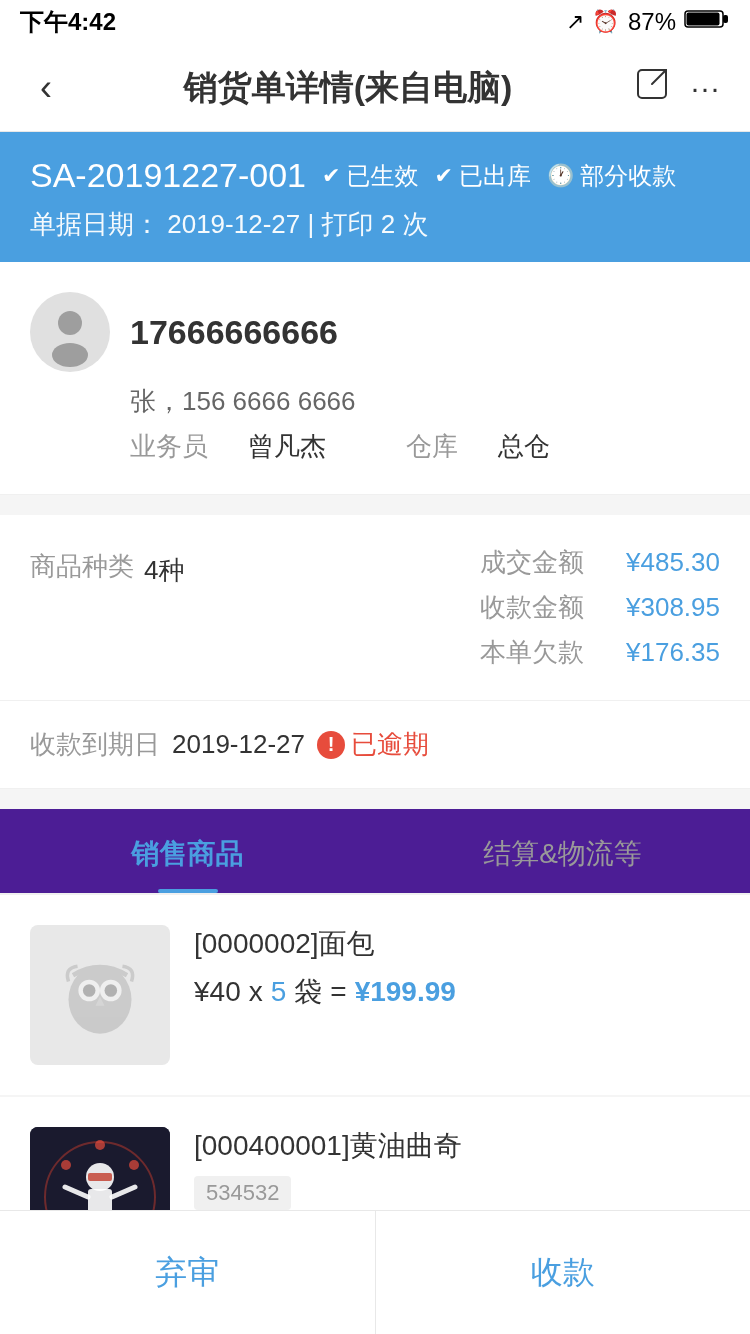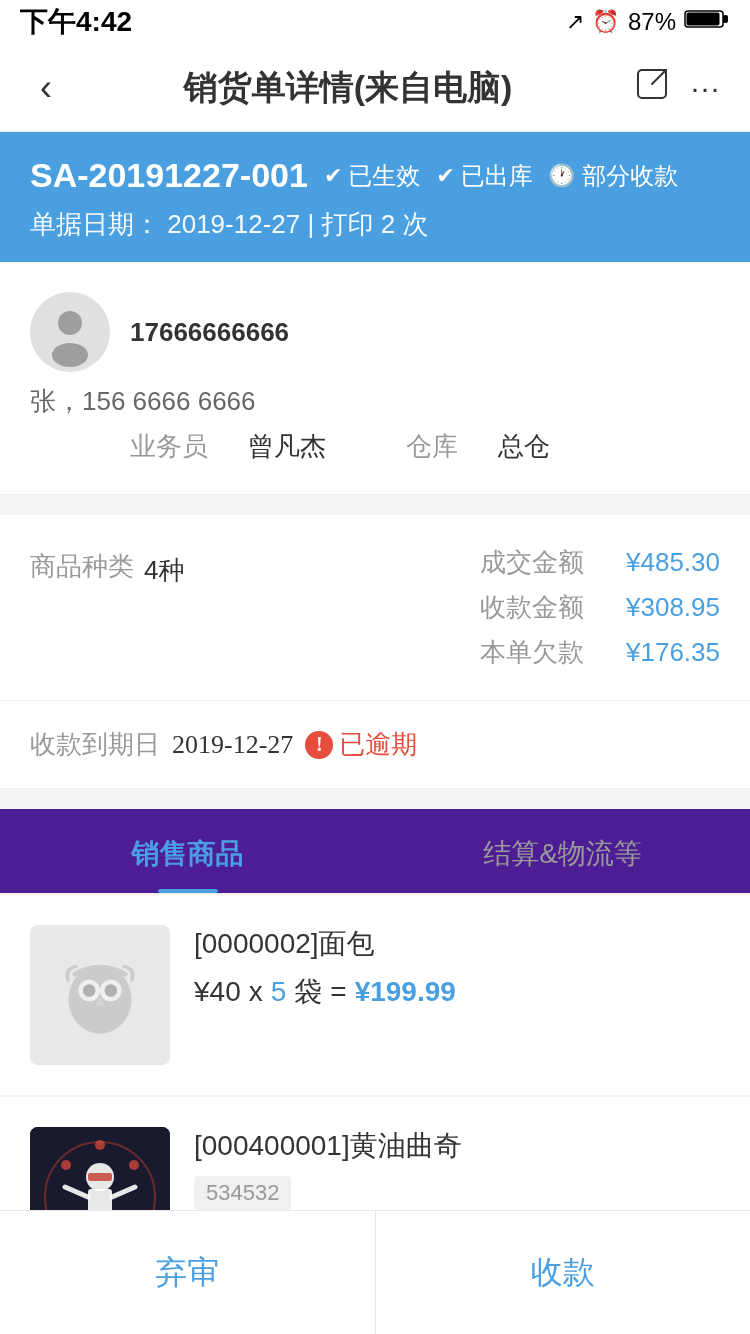--- a/index.html
+++ b/index.html
@@ -20,21 +20,21 @@
       height: 44px;
       display: flex;
       align-items: center;
       justify-content: space-between;
       padding: 0 20px;
       font-size: 24px;
       color: #000;
       font-weight: 500;
     }
     .status-left { display: flex; align-items: center; gap: 10px; }
-    .status-center { font-size: 28px; font-weight: 600; }
+    .status-center { font-size: 24px; font-weight: 600; }
     .status-right { display: flex; align-items: center; gap: 8px; font-size: 24px; }
 
     
     .nav-bar {
       background: #fff;
       height: 88px;
       display: flex;
       align-items: center;
       justify-content: space-between;
       padding: 0 30px;
@@ -68,21 +68,21 @@
       padding: 24px 30px 20px;
     }
     .header-banner-top {
       display: flex;
       align-items: center;
       gap: 16px;
       margin-bottom: 12px;
     }
     .order-id {
       font-size: 34px;
-      font-weight: 700;
+      font-weight: 400;
       color: #fff;
     }
     .status-tags {
       display: flex;
       align-items: center;
       gap: 16px;
     }
     .status-tag {
       display: flex;
       align-items: center;
@@ -120,27 +120,28 @@
       width: 80px;
       height: 80px;
       border-radius: 50%;
       background: #e0e0e0;
       display: flex;
       align-items: center;
       justify-content: center;
       flex-shrink: 0;
     }
     .customer-name {
-      font-size: 26px;
+      font-size: 34px;
       font-weight: 600;
       color: #333;
     }
     .customer-info {
       color: #666;
       font-size: 26px;
+      margin-left: 100px;
       margin-bottom: 10px;
     }
     .customer-meta {
       display: flex;
       align-items: center;
       margin-left: 100px;
       gap: 40px;
       font-size: 26px;
       color: #333;
     }
@@ -201,21 +202,20 @@
 
     
     .due-date-section {
       background: #fff;
       padding: 26px 30px;
       margin-top: 0;
       border-bottom: 1px solid #f0f0f0;
       display: flex;
       align-items: center;
       gap: 12px;
-      font-family: Liberation Serif, serif;
     }
     .due-label { color: #999; font-size: 26px; }
     .due-date { color: #333; font-size: 26px; }
     .overdue-badge {
       display: flex;
       align-items: center;
       gap: 6px;
       color: #e74c3c;
       font-size: 26px;
     }

